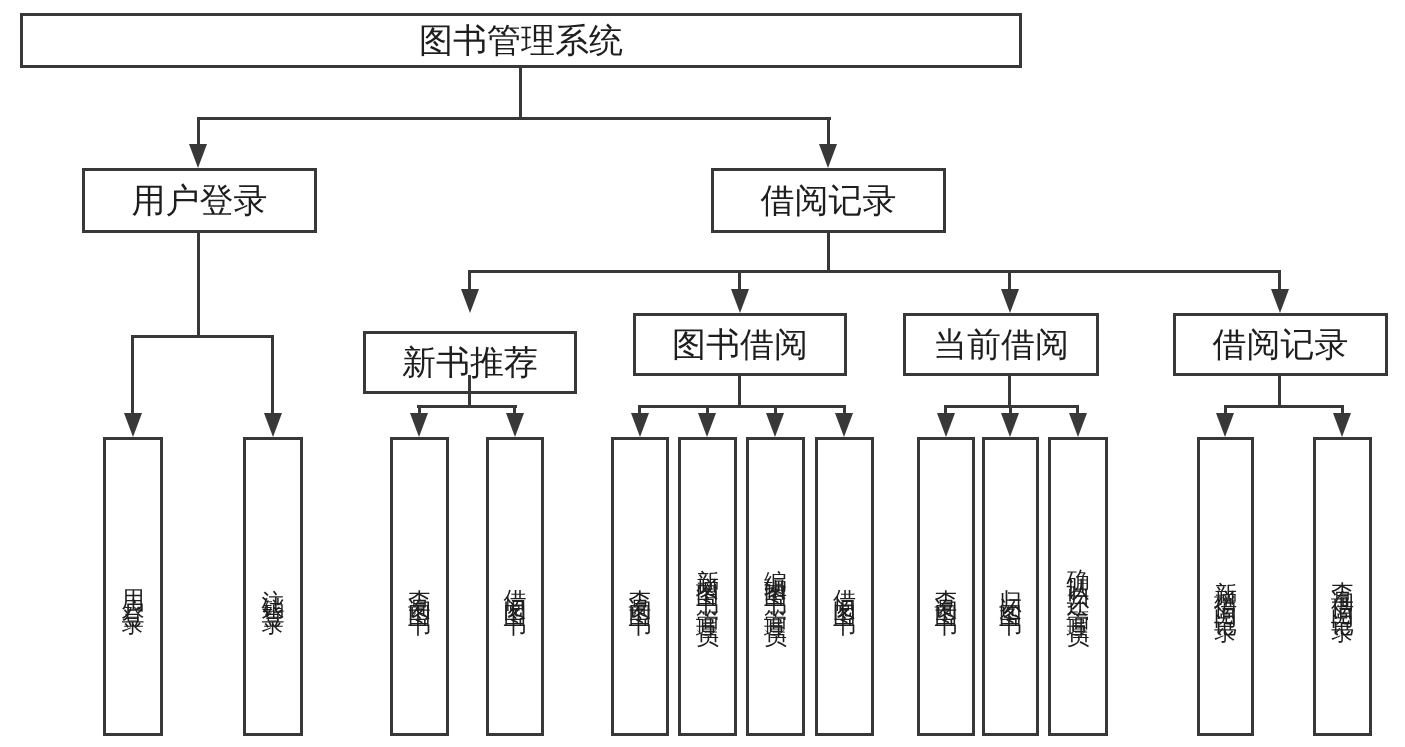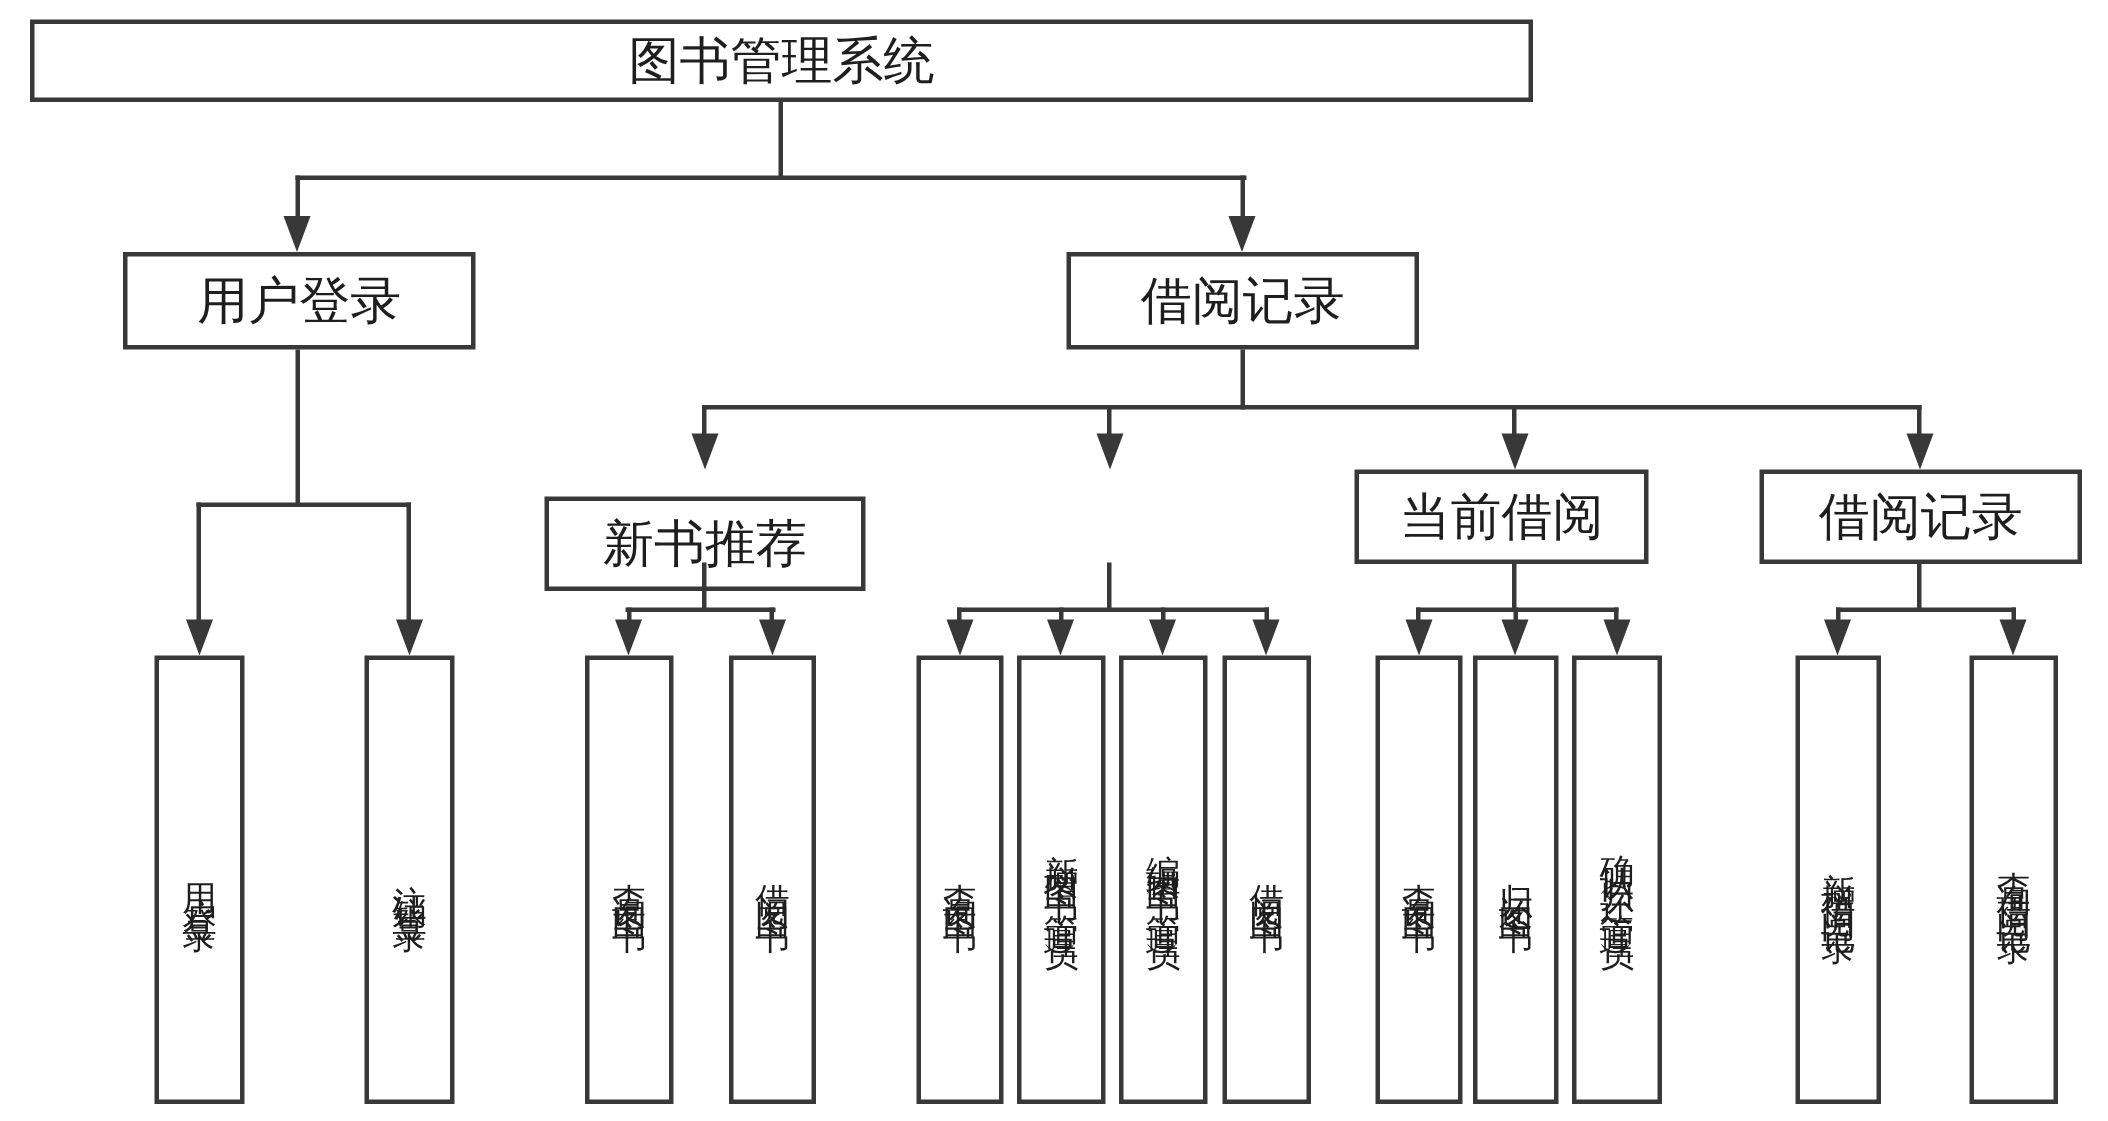--- a/index.html
+++ b/index.html
@@ -89,20 +89,23 @@
   <div class="vline" style="left:738px;top:270px;height:28px;"></div>
   <div class="ah" style="left:731px;top:289px;"></div>
   <div class="vline" style="left:1008px;top:270px;height:28px;"></div>
   <div class="ah" style="left:1001px;top:289px;"></div>
   <div class="vline" style="left:1278px;top:270px;height:28px;"></div>
   <div class="ah" style="left:1271px;top:289px;"></div>
 
   <div class="box" style="left:363px;top:331px;width:214px;height:63px;">
     <span>新书推荐</span>
   </div>
+  <div class="box" style="left:633px;top:313px;width:214px;height:63px;">
+    <span>图书借阅</span>
+  </div>
   <div class="box" style="left:903px;top:313px;width:196px;height:63px;">
     <span>当前借阅</span>
   </div>
   <div class="box" style="left:1173px;top:313px;width:215px;height:63px;">
     <span>借阅记录</span>
   </div>
 
   <div class="vline" style="left:468px;top:375px;height:33px;"></div>
   <div class="hline" style="left:417px;top:405px;width:100px;"></div>
   <div class="vline" style="left:418px;top:405px;height:14px;"></div>

